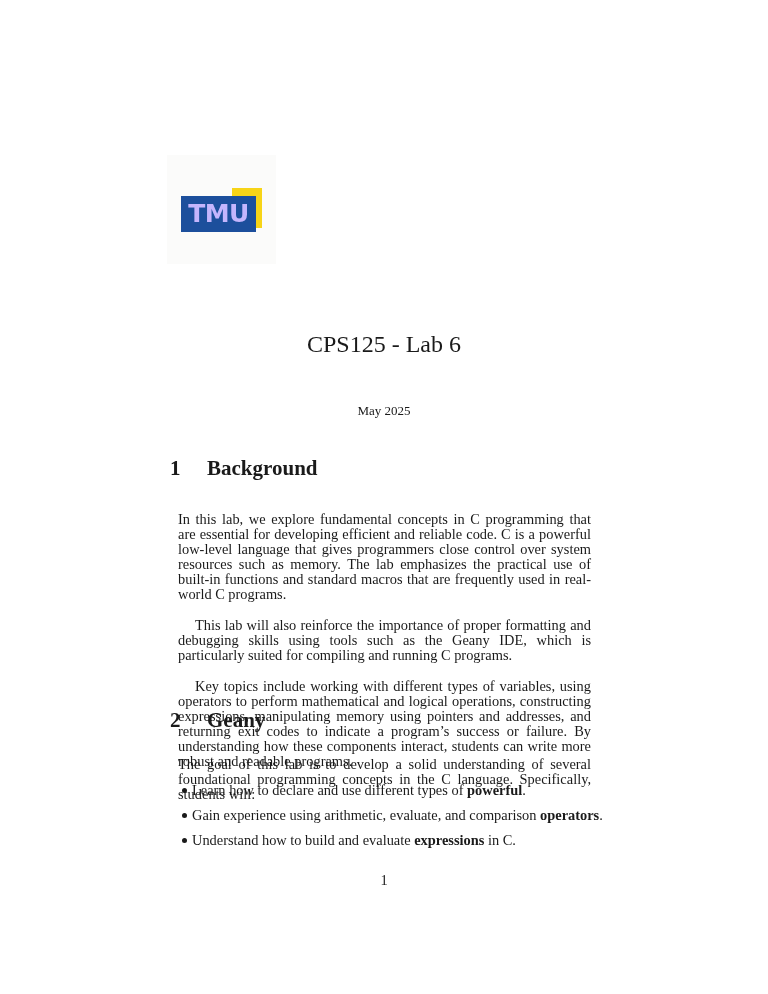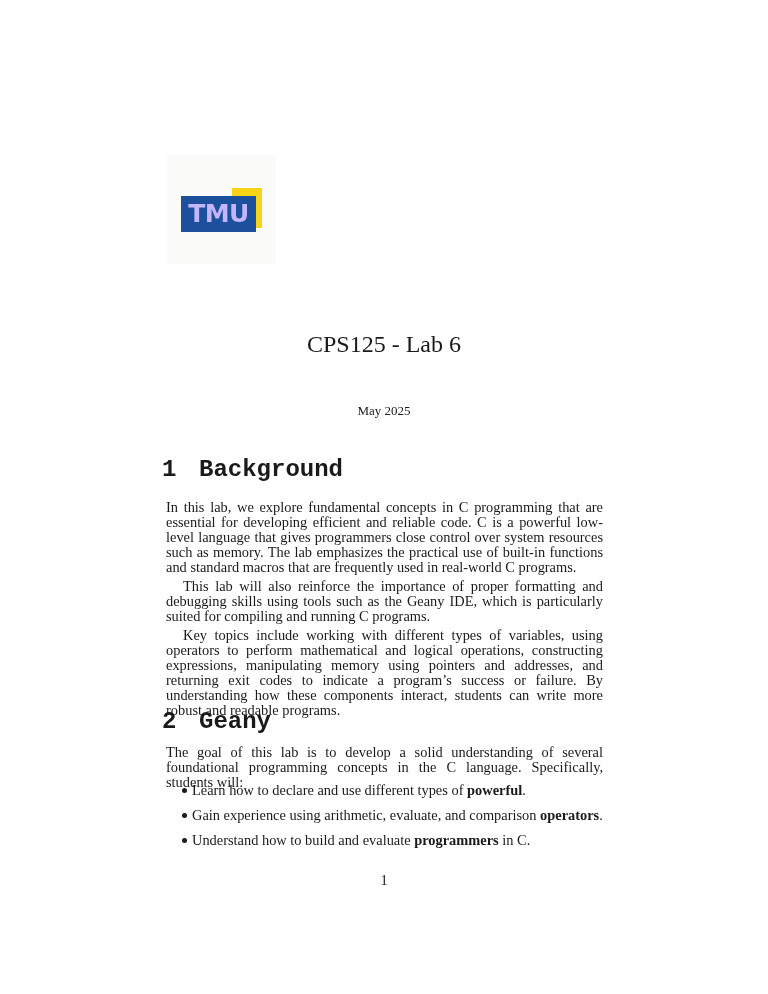--- a/index.html
+++ b/index.html
@@ -8,26 +8,26 @@
   .page { position: absolute; left: 0; top: 0; width: 768px; height: 994px; background: #fff; }
   .logo { position: absolute; left: 167px; top: 155px; width: 109px; height: 109px; background: #fbfbfa; }
   .logo .yellow { position: absolute; left: 65px; top: 33px; width: 30px; height: 40px; background: #f7d417; }
   .logo .blue { position: absolute; left: 14px; top: 41px; width: 75px; height: 36px; background: #1c4f9c;
                 color: #c4b5fd; font-family: "DejaVu Sans", "Liberation Sans", sans-serif; font-weight: bold;
                 font-size: 25px; line-height: 36px; text-align: center; letter-spacing: -0.5px; }
   .title { position: absolute; left: 0; width: 768px; top: 331px; text-align: center;
            font-family: "Liberation Serif", serif; font-size: 24px; }
   .date { position: absolute; left: 0; width: 768px; top: 403px; text-align: center;
           font-family: "Liberation Serif", serif; font-size: 13px; }
-  .section { position: absolute; left: 162px; font-family: Liberation Mono, monospace;
-             font-size: 24px; font-weight: bold; }
+  .section { position: absolute; left: 170px; font-family: Liberation Serif, serif;
+             font-size: 21px; font-weight: bold; }
   .section .num { display: inline-block; width: 37px; }
   .text { position: absolute; left: 162px; width: 445px; font-family: "Liberation Serif", serif;
           font-size: 14.4px; line-height: 15px; text-align: justify; }
-  .text p { margin: 4px; text-indent: 0; }
+  .text p { margin: 16px; text-indent: 0; }
   .text p.indent { text-indent: 17px; }
   .bullets { position: absolute; left: 162px; width: 445px; font-family: "Liberation Serif", serif;
              font-size: 14.4px; }
   .bullet { position: absolute; left: 0; white-space: nowrap; }
   .bullet .dot { position: absolute; left: 20px; top: 6px; width: 5px; height: 5px; border-radius: 50%; background: #1a1a1a; }
   .bullet .btxt { position: absolute; left: 30px; top: 0; }
   .pagenum { position: absolute; left: 0; width: 768px; top: 872px; text-align: center;
              font-family: "Liberation Serif", serif; font-size: 14.4px; }
 </style>
 </head>
@@ -67,18 +67,18 @@
     <div class="bullet" style="top:0px;">
       <span class="dot"></span>
       <span class="btxt"><span>Learn how to declare and use different types of </span><b>powerful</b><span>.</span></span>
     </div>
     <div class="bullet" style="top:25px;">
       <span class="dot"></span>
       <span class="btxt"><span>Gain experience using arithmetic, evaluate, and comparison </span><b>operators</b><span>.</span></span>
     </div>
     <div class="bullet" style="top:50px;">
       <span class="dot"></span>
-      <span class="btxt"><span>Understand how to build and evaluate </span><b>programmers</b><span> in C.</span></span>
+      <span class="btxt"><span>Understand how to build and evaluate </span><b>expressions</b><span> in C.</span></span>
     </div>
   </div>
 
   <div class="pagenum">1</div>
 </div>
 
 </body></html>

